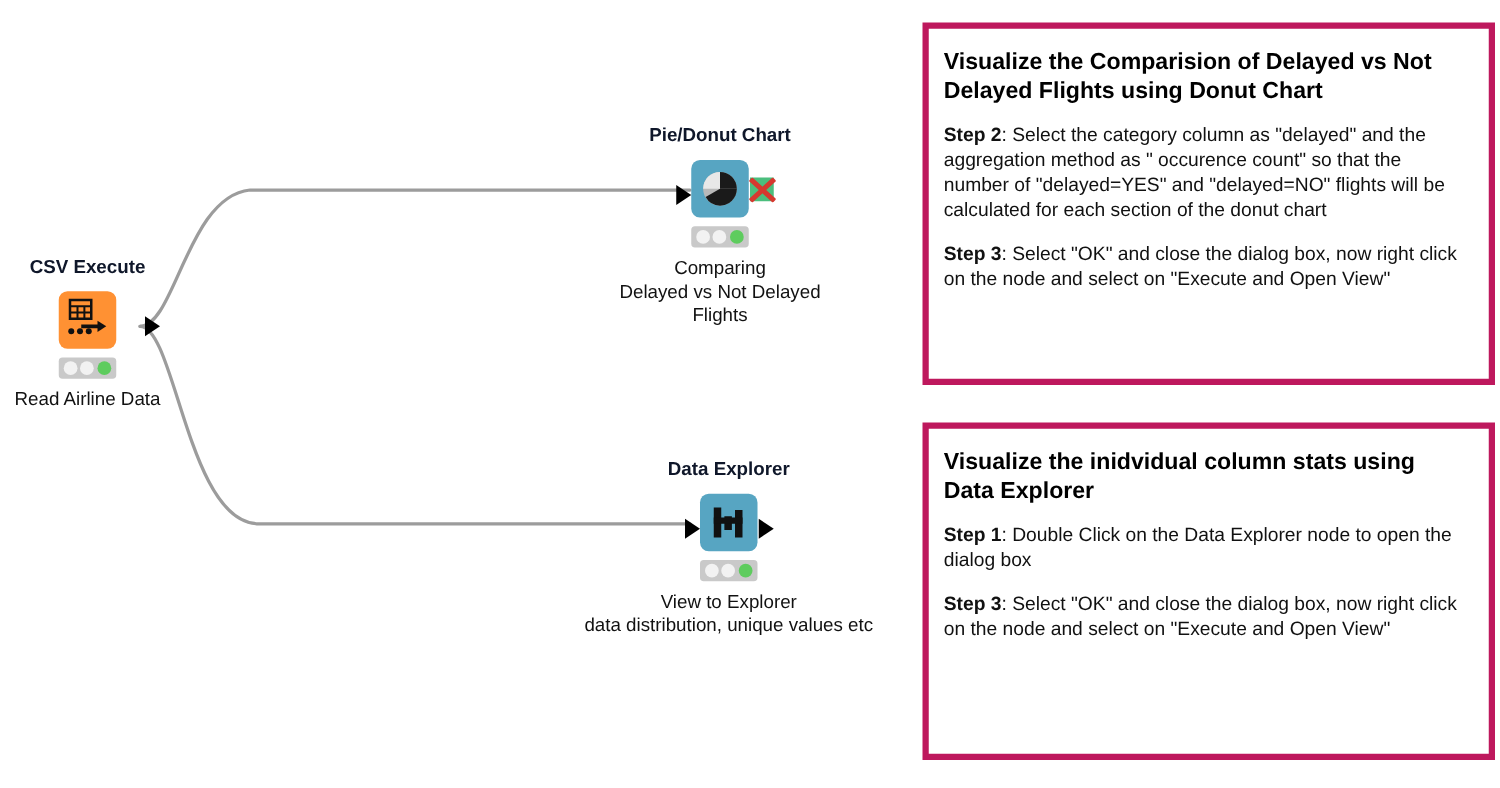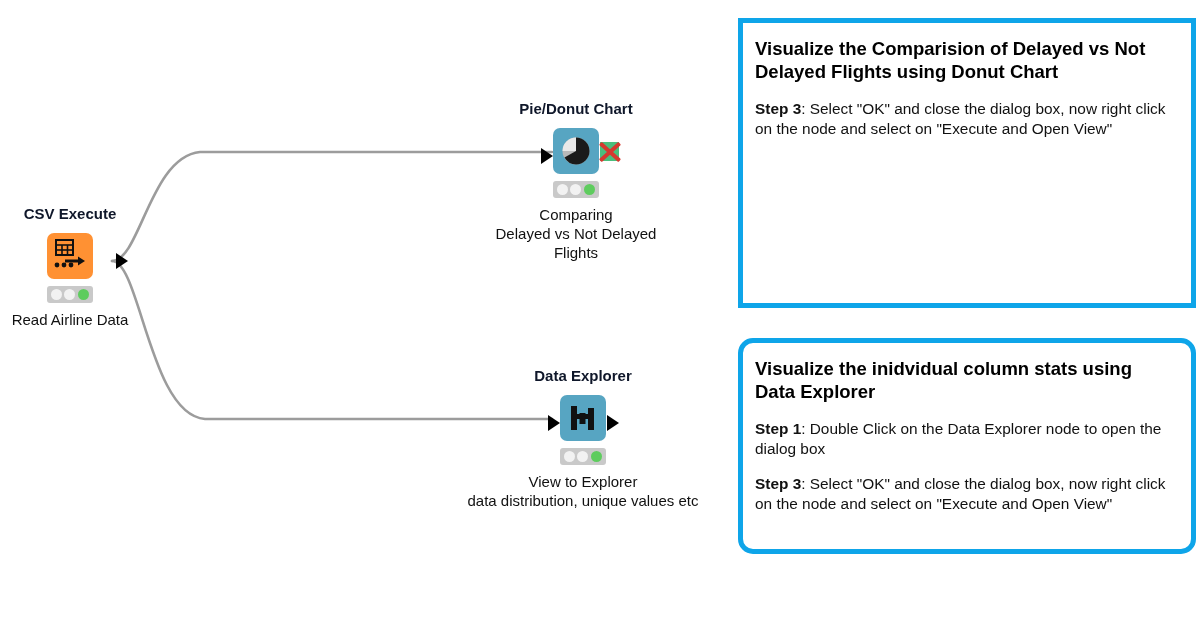--- a/index.html
+++ b/index.html
@@ -62,21 +62,21 @@
     content: ""; position: absolute; left: -3px; top: 8px;
     width: 26px; height: 4px; background: #D6382F; border-radius: 1px;
   }
   .img-port::before { transform: rotate(42deg); }
   .img-port::after  { transform: rotate(-42deg); }
 
   
   .annotation {
     position: absolute;
     background: #ffffff;
-    border: 5px solid #0ea5e9;
+    border: 5px solid #be185d;
     padding: 14px 18px 10px 12px;
   }
   .ann-title {
     font-weight: bold; font-size: 18.5px; line-height: 23px;
     color: #000; white-space: pre-line;
     margin-bottom: 16px;
   }
   .ann-step {
     font-size: 15.4px; line-height: 20px; color: #111;
     margin-bottom: 15px;
@@ -182,27 +182,30 @@
 
     <div class="node-subtitle" style="top:105px; width:420px;">View to Explorer
 data distribution, unique values etc</div>
   </div>
 
   <div class="annotation" style="left:738px; top:18px; width:458px; height:290px;">
     <div class="ann-title">Visualize the Comparision of Delayed vs Not
 Delayed Flights using Donut Chart</div>
 
 
+    <div class="ann-step">
+      <b>Step 2</b><span>: </span><span class="step-body">Select the category column as "delayed" and the aggregation method as " occurence count" so that the number of "delayed=YES" and "delayed=NO" flights will be calculated for each section of the donut chart</span>
+    </div>
 
     <div class="ann-step">
       <b>Step 3</b><span>: </span><span class="step-body">Select "OK" and close the dialog box, now right click on the node and select on  "Execute and Open View"</span>
     </div>
   </div>
 
-  <div class="annotation" style="left:738px; top:338px; width:458px; height:216px;border-radius:15px;">
+  <div class="annotation" style="left:738px; top:338px; width:458px; height:270px;">
     <div class="ann-title">Visualize the inidvidual column stats using
 Data Explorer</div>
 
     <div class="ann-step">
       <b>Step 1</b><span>: </span><span class="step-body">Double Click on the  Data Explorer node to open the dialog box</span>
     </div>
 
 
     <div class="ann-step">
       <b>Step 3</b><span>: </span><span class="step-body">Select "OK" and close the dialog box, now right click on the node and select on  "Execute and Open View"</span>

